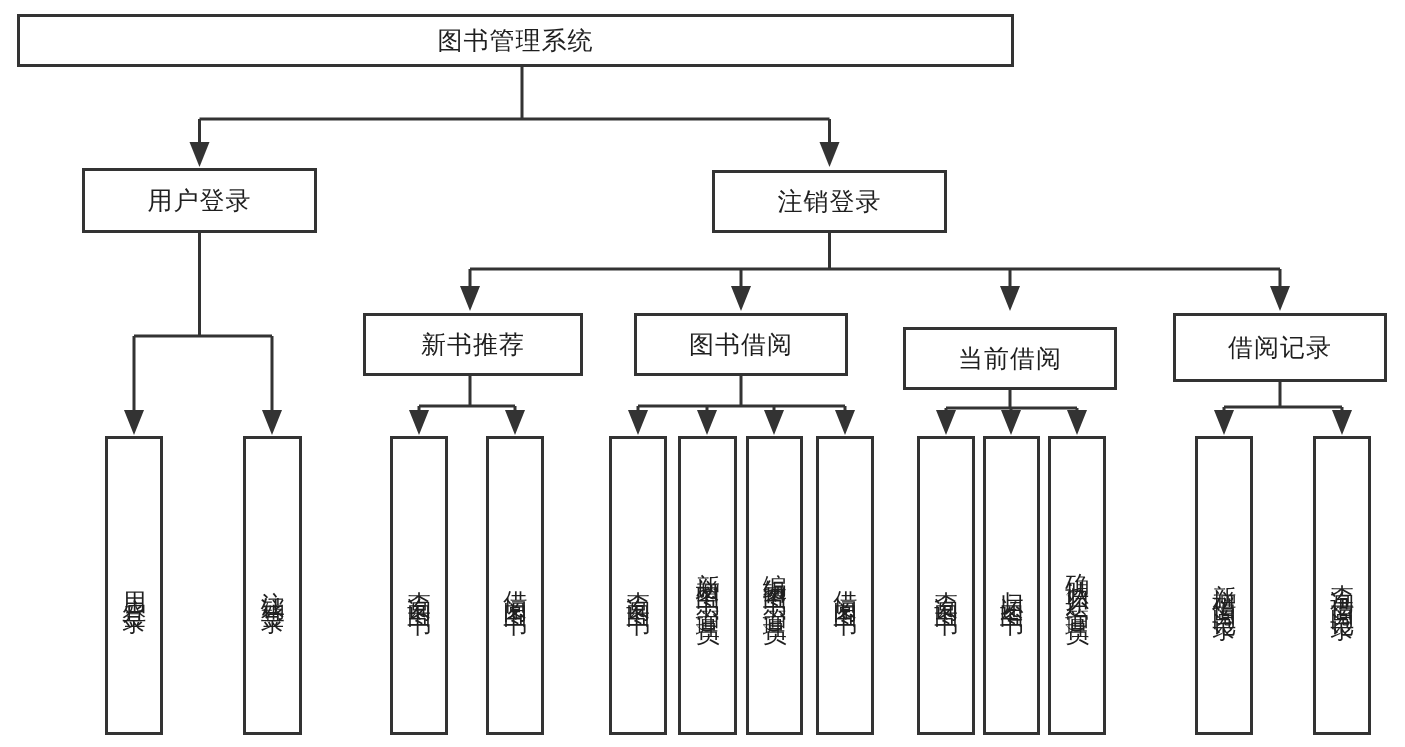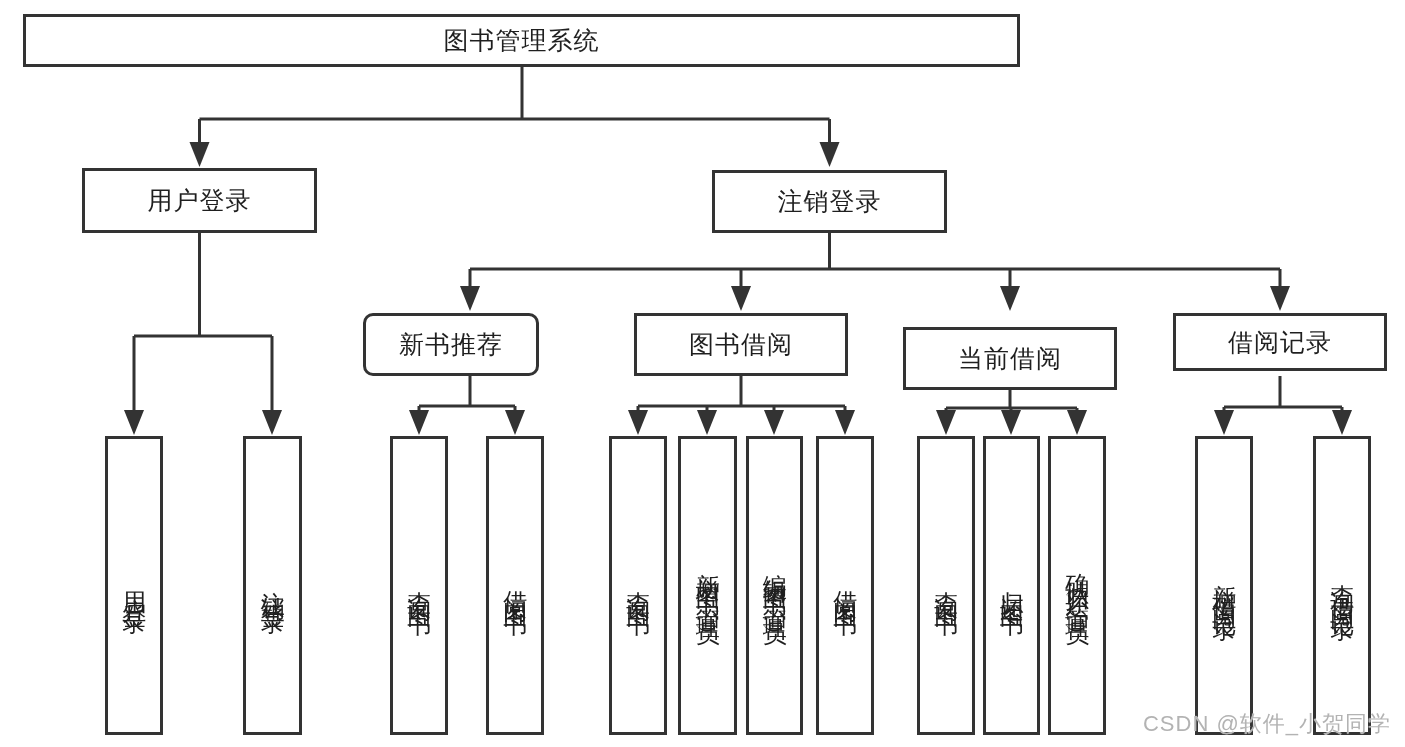--- a/index.html
+++ b/index.html
@@ -89,41 +89,41 @@
       <polygon points="764,410 784,410 774,435"></polygon>
       <polygon points="835,410 855,410 845,435"></polygon>
       <polygon points="936,410 956,410 946,435"></polygon>
       <polygon points="1001,410 1021,410 1011,435"></polygon>
       <polygon points="1067,410 1087,410 1077,435"></polygon>
       <polygon points="1214,410 1234,410 1224,435"></polygon>
       <polygon points="1332,410 1352,410 1342,435"></polygon>
     </g>
   </svg>
 
-  <div class="node" style="left:23px; top:14px; width:997px; height:53px;">
+  <div class="node" style="left:17px; top:14px; width:997px; height:53px;">
     <span>图书管理系统</span>
   </div>
 
   <div class="node" style="left:82px; top:168px; width:235px; height:65px;">
     <span>用户登录</span>
   </div>
   <div class="node" style="left:712px; top:170px; width:235px; height:63px;">
     <span>注销登录</span>
   </div>
 
-  <div class="node" style="left:363px; top:313px; width:176px; height:63px;border-radius:10px;">
+  <div class="node" style="left:363px; top:313px; width:220px; height:63px;">
     <span>新书推荐</span>
   </div>
   <div class="node" style="left:634px; top:313px; width:214px; height:63px;text-align:center;">
     <span>图书借阅</span>
   </div>
   <div class="node" style="left:903px; top:327px; width:214px; height:63px;">
     <span>当前借阅</span>
   </div>
-  <div class="node" style="left:1173px; top:313px; width:214px; height:58px;">
+  <div class="node" style="left:1173px; top:313px; width:214px; height:69px;">
     <span>借阅记录</span>
   </div>
 
   <div class="node leaf" style="left:105px; top:436px; width:58px; height:299px;">
     <span class="vtext">用户登录</span>
   </div>
   <div class="node leaf" style="left:243px; top:436px; width:59px; height:299px;">
     <span class="vtext">注销登录</span>
   </div>
 
@@ -157,15 +157,14 @@
     <span class="vtext">确认归还（管理员）</span>
   </div>
 
   <div class="node leaf" style="left:1195px; top:436px; width:58px; height:299px;">
     <span class="vtext">新增借阅记录</span>
   </div>
   <div class="node leaf" style="left:1313px; top:436px; width:58px; height:299px;">
     <span class="vtext">查询借阅记录</span>
   </div>
 
-  <div class="watermark">CSDN @软件_小贺同学</div>
 
 </div>
 
 </body></html>

